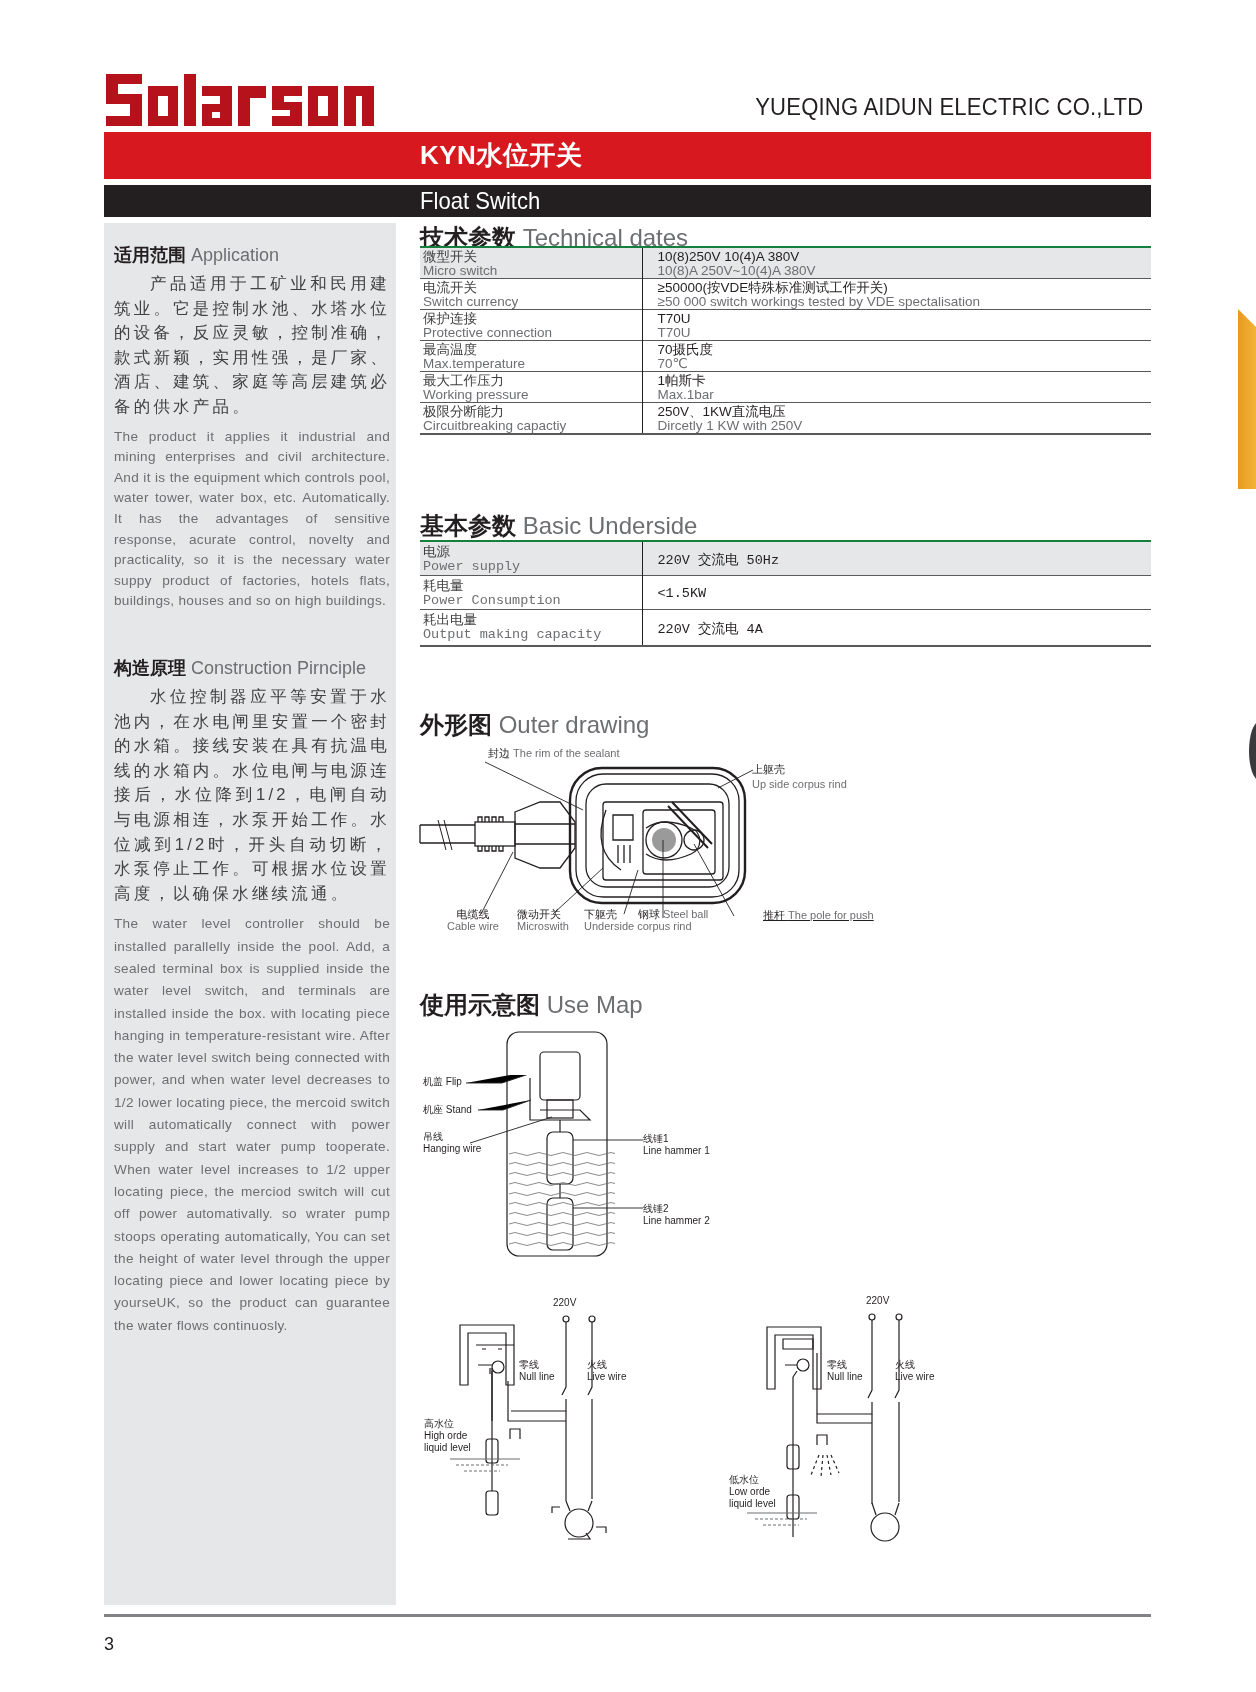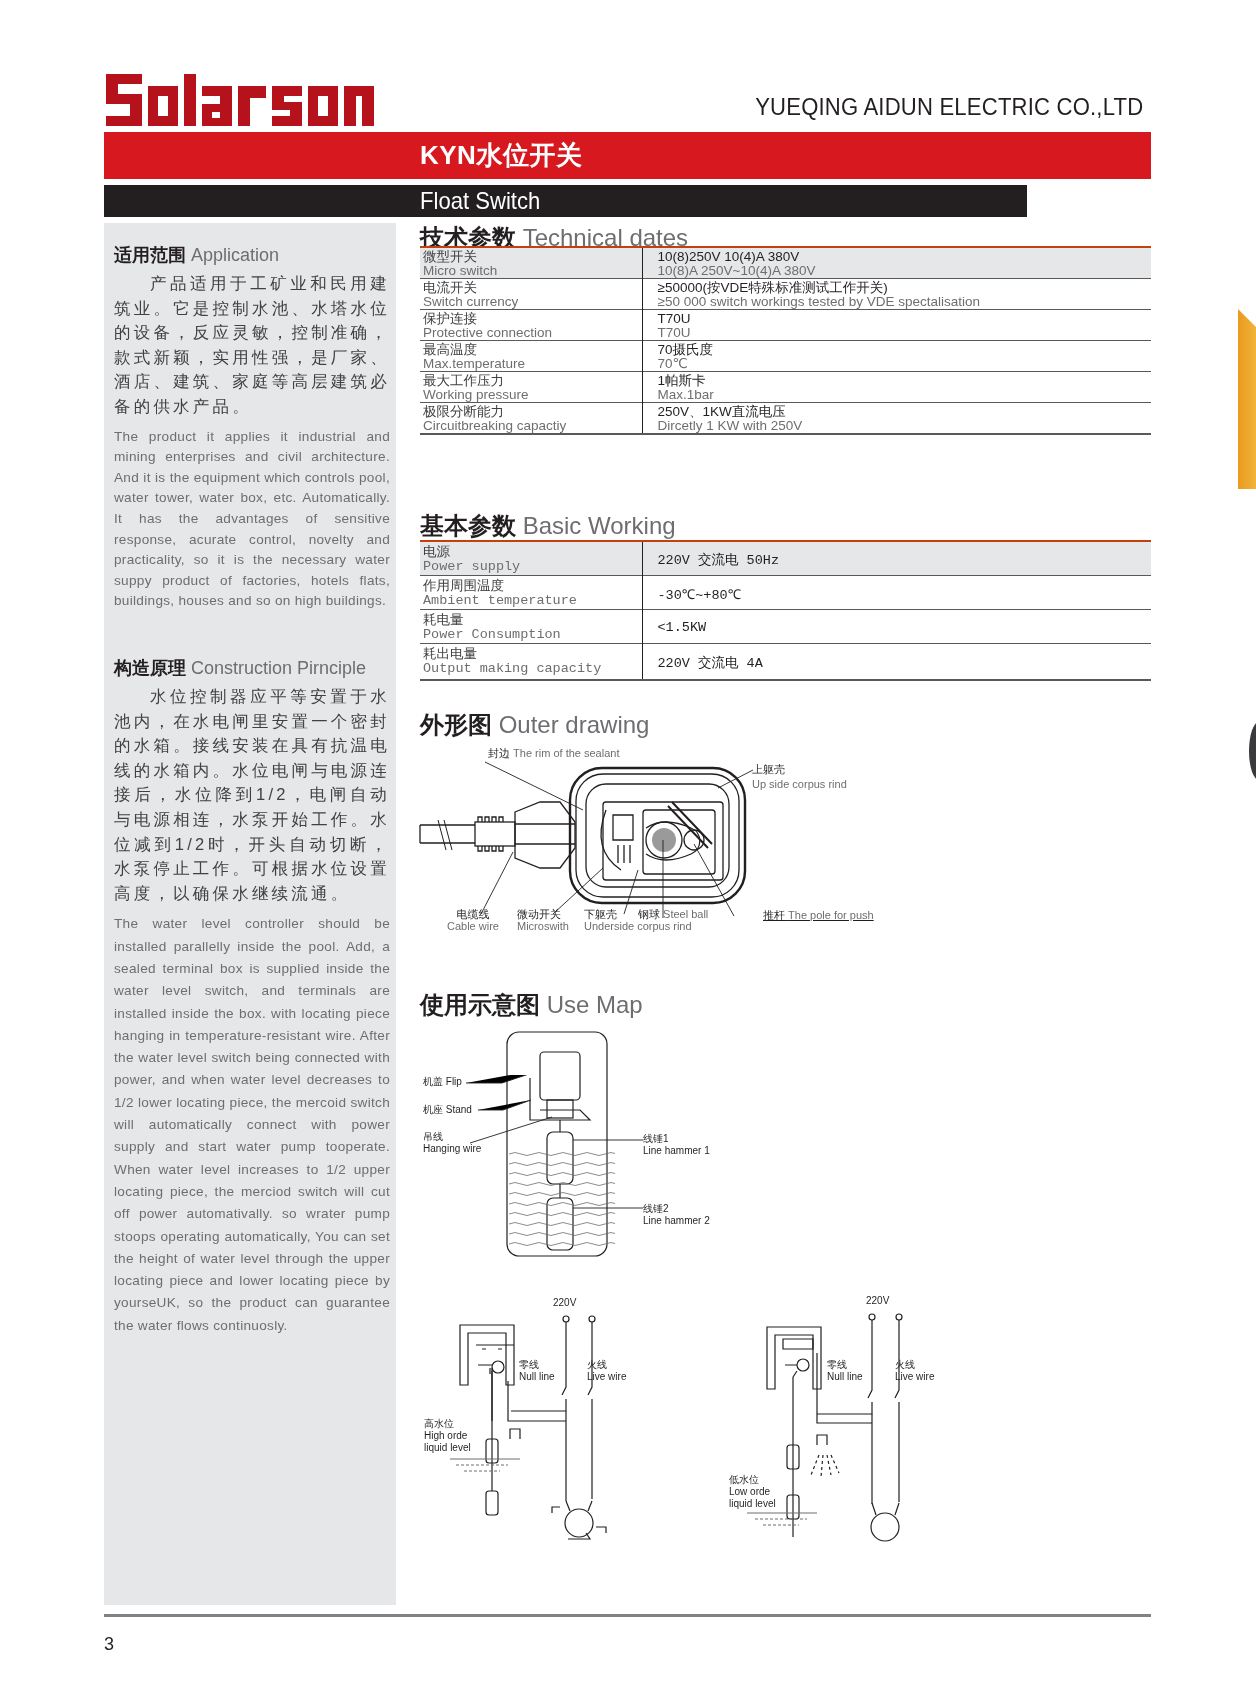--- a/index.html
+++ b/index.html
@@ -5,37 +5,37 @@
   * { box-sizing: border-box; margin: 0; padding: 0; }
   html, body { width: 1256px; height: 1692px; background: #ffffff; overflow: hidden; }
   body { position: relative; font-family: "Liberation Sans", "DejaVu Sans", sans-serif; color: #231f20; }
 
   .logo { position: absolute; left: 104px; top: 72px; height: 56px; }
   .logo svg { display: block; }
   .company { position: absolute; right: 113px; top: 94px; font-size: 23px; color: #231f20; letter-spacing: 0.2px; font-family: "Liberation Sans", sans-serif; transform: scaleX(0.96); transform-origin: right center; }
 
   .redbar { position: absolute; left: 104px; top: 132px; width: 1047px; height: 47px; background: #d7191f; }
   .redbar .t { position: absolute; left: 316px; top: 6px; font-size: 26px; font-weight: bold; color: #ffffff; letter-spacing: 0.5px; }
-  .blackbar { position: absolute; left: 104px; top: 185px; width: 923px; height: 32px; background: #231f20; }
+  .blackbar { position: absolute; left: 104px; top: 185px; width: 1047px; height: 32px; background: #231f20; }
   .blackbar .t { position: absolute; left: 316px; top: 2px; font-size: 24px; color: #ffffff; transform: scaleX(0.92); transform-origin: left center; }
 
   .leftcol { position: absolute; left: 104px; top: 223px; width: 292px; height: 1382px; background: #e6e7e8; }
   .lc-inner { position: absolute; left: 10px; width: 276px; }
   .sec-h { font-size: 18px; color: #231f20; white-space: nowrap; margin-top: 12px; }
   .sec-h b { font-weight: bold; }
   .sec-h span.en { color: #6d6e71; font-weight: normal; }
   .zh-para { font-size: 16.5px; line-height: 24.6px; color: #414042; letter-spacing: 3.2px; text-align: justify; text-indent: 36px; }
   .en-para { font-size: 13.6px; line-height: 20.6px; color: #6d6e71; text-align: justify; letter-spacing: 0.3px; }
 
   .rc-h { position: absolute; left: 420px; font-size: 24px; color: #231f20; white-space: nowrap; }
   .rc-h .en { color: #6d6e71; }
 
   table.spec { position: absolute; left: 420px; width: 731px; border-collapse: collapse; }
   table.spec td { border-top: 1.5px solid #58595b; vertical-align: top; padding: 2px 4px 0 3px; }
-  table.spec tr:first-child td { border-top: 2px solid #c2410c; }
+  table.spec tr:first-child td { border-top: 2px solid #15803d; }
   table.spec tr:last-child td { border-bottom: 2px solid #58595b; }
   table.spec td.k { width: 222px; border-right: 1.5px solid #231f20; }
   table.spec tr.shade td { background: #e6e7e8; }
   .kzh { font-size: 13.5px; line-height: 14px; color: #414042; }
   .ken { font-size: 13.5px; line-height: 14px; color: #6d6e71; }
   .vzh { font-size: 13.5px; line-height: 14px; color: #231f20; padding-left: 12px; }
   .ven { font-size: 13.5px; line-height: 14px; color: #6d6e71; padding-left: 12px; }
   table.basic td.v { vertical-align: middle; }
   table.basic .vone { font-size: 13.5px; color: #231f20; padding-left: 12px; }
 
@@ -169,40 +169,31 @@
       <td>
           <div class="vzh">250V、1KW直流电压</div>
           <div class="ven">Dircetly 1 KW with 250V</div>
         </td>
     </tr>
   </tbody>
 </table>
 
 <div class="rc-h" style="top:510px;">
   <b>基本参数</b>
-  <span class="en">Basic Working</span>
+  <span class="en">Basic Underside</span>
 </div>
 <table class="spec basic" style="top:540px;font-family:Liberation Mono, monospace;">
   <tbody>
     <tr class="shade">
       <td class="k" style="padding-top:4px;padding-bottom:1px;">
           <div class="kzh">电源</div>
           <div class="ken">Power supply</div>
         </td>
       <td class="v">
           <div class="vone">220V 交流电  50Hz</div>
-        </td>
-    </tr>
-    <tr>
-      <td class="k" style="padding-top:4px;padding-bottom:1px;">
-          <div class="kzh">作用周围温度</div>
-          <div class="ken">Ambient temperature</div>
-        </td>
-      <td class="v">
-          <div class="vone">-30℃~+80℃</div>
         </td>
     </tr>
     <tr>
       <td class="k" style="padding-top:4px;padding-bottom:1px;">
           <div class="kzh">耗电量</div>
           <div class="ken">Power Consumption</div>
         </td>
       <td class="v">
           <div class="vone">&lt;1.5KW</div>
         </td>

